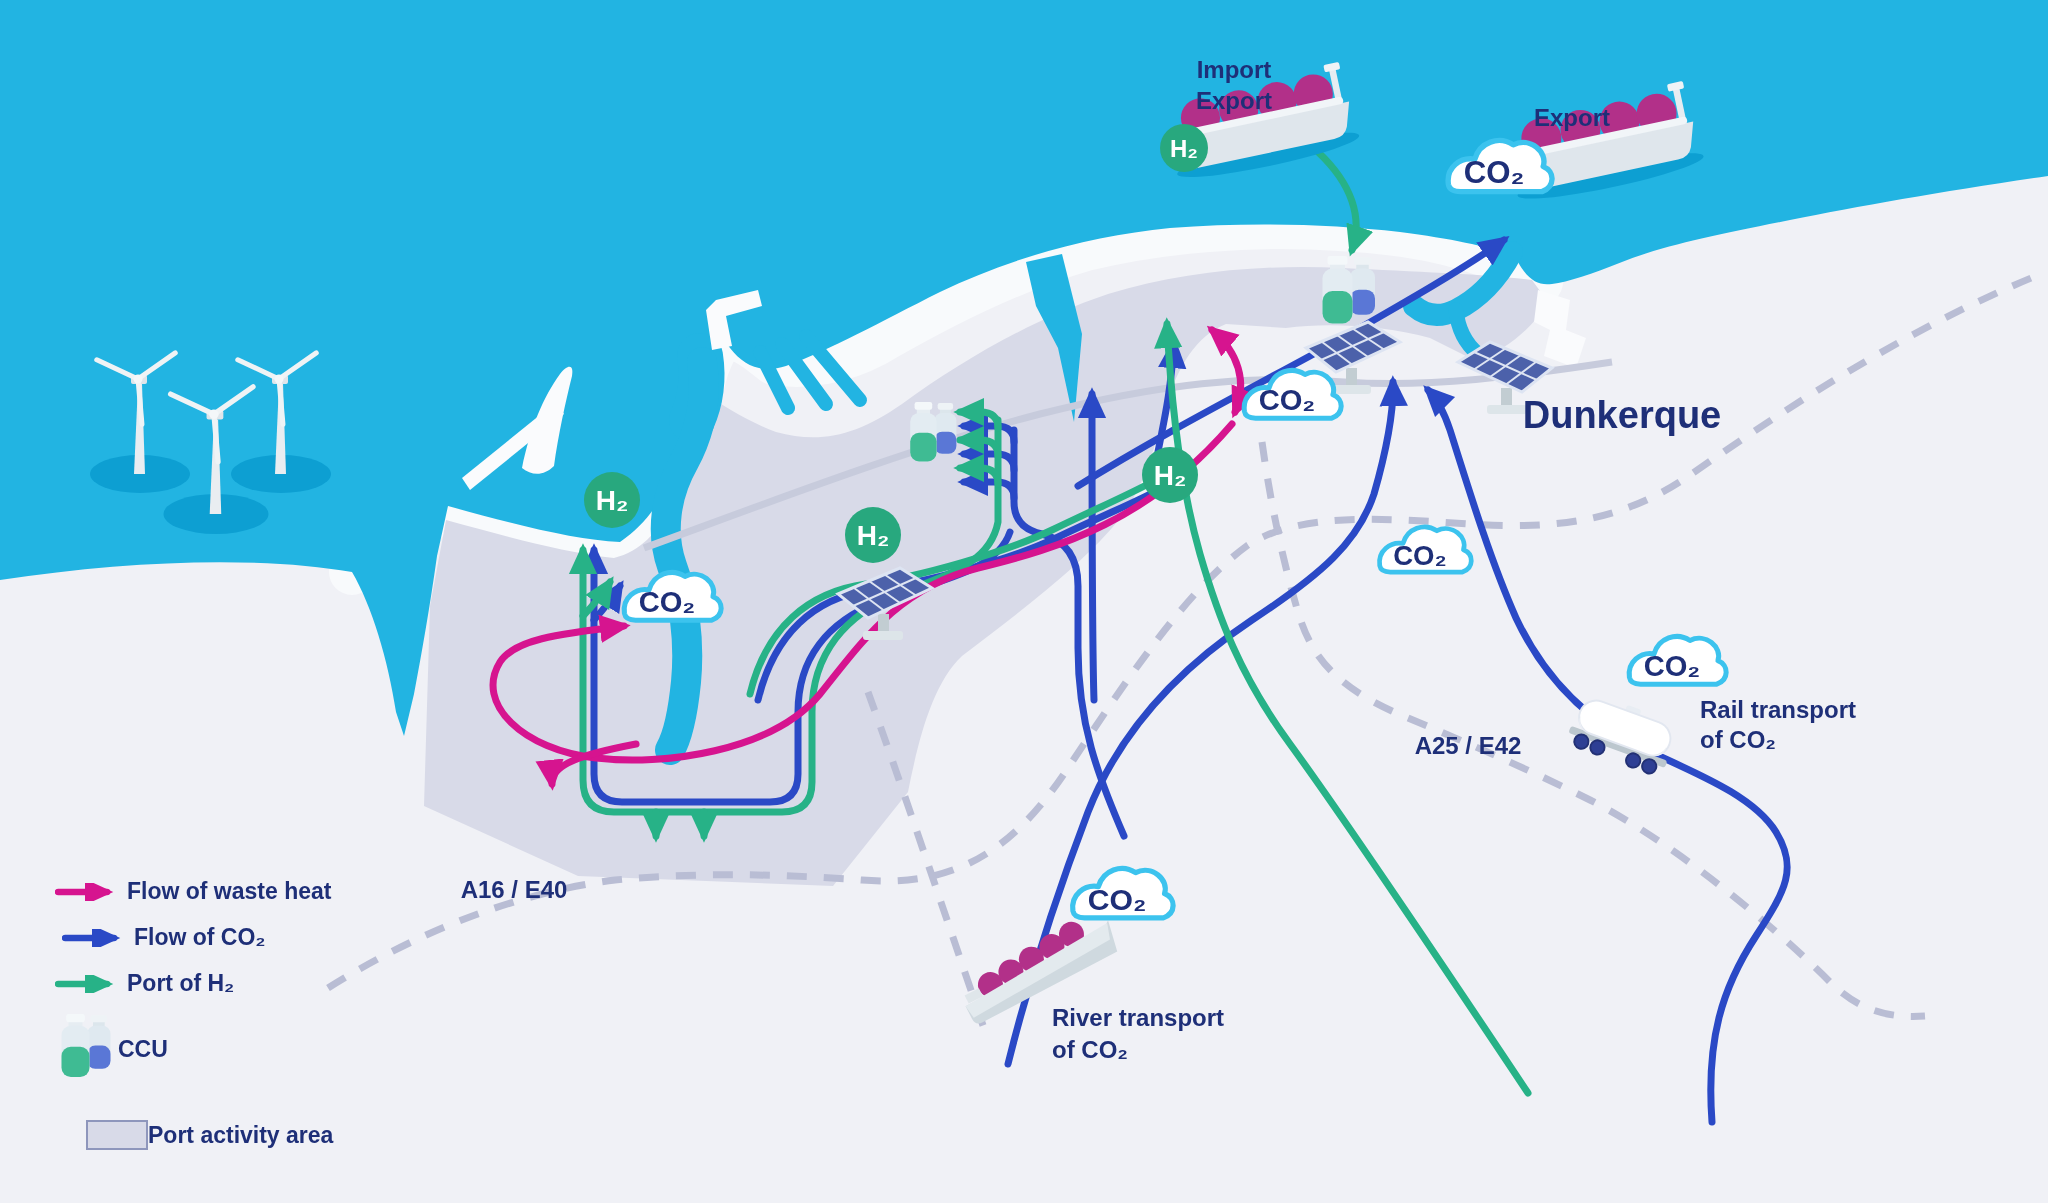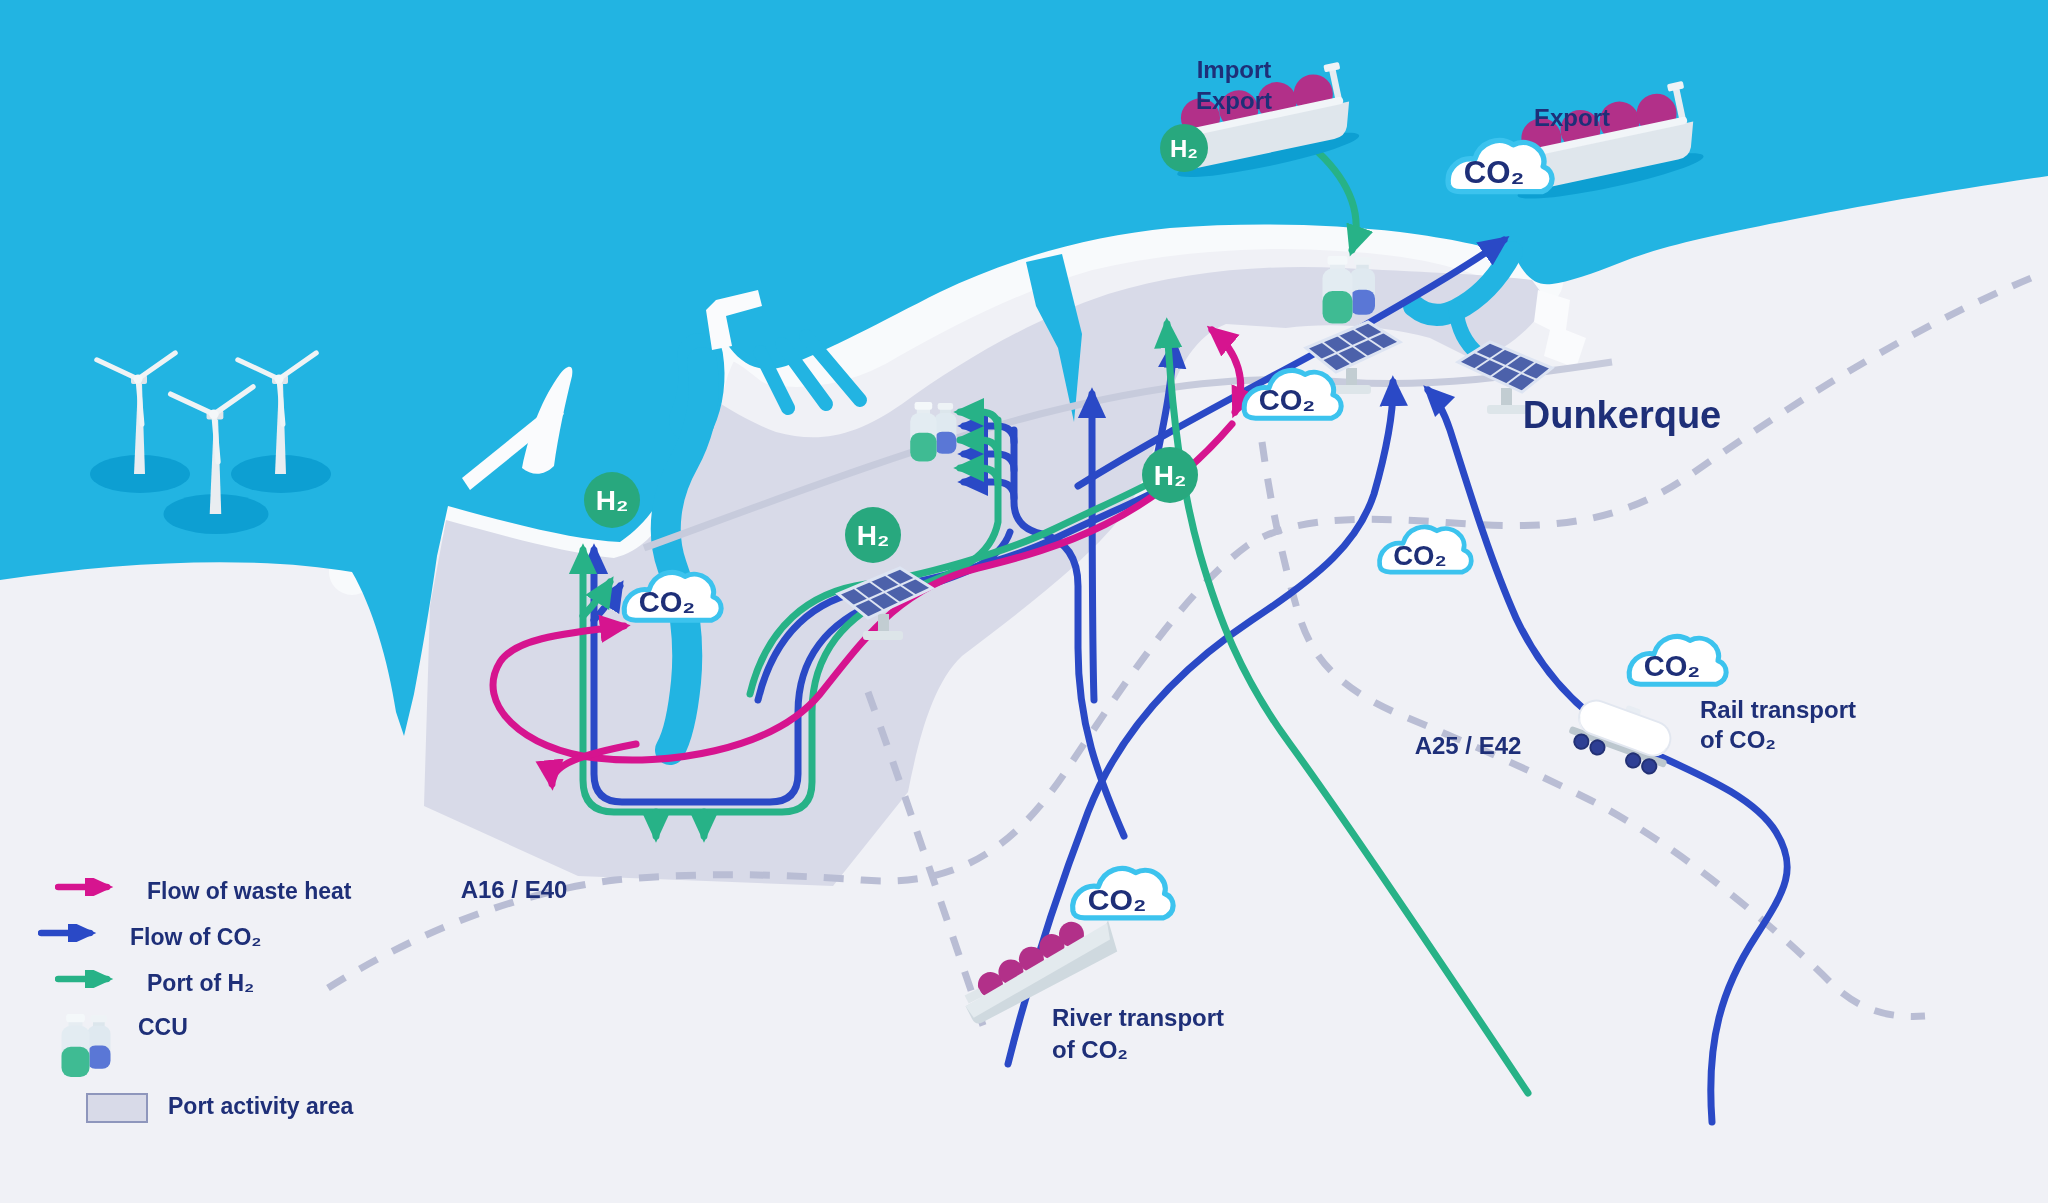--- a/index.html
+++ b/index.html
@@ -12,21 +12,21 @@
   .f-co2{fill:none;stroke:var(--c-co2_flow);stroke-width:7;stroke-linecap:round;stroke-linejoin:round;}
   .f-h2{fill:none;stroke:var(--c-h2_flow);stroke-width:7;stroke-linecap:round;stroke-linejoin:round;}
   .road{fill:none;stroke:var(--c-road_dash);stroke-width:7;stroke-dasharray:20 17;stroke-linecap:butt;}
   .portroad{fill:none;stroke:#c7cbdc;stroke-width:7;}
   .channel{fill:none;stroke:var(--c-sea);stroke-linecap:round;stroke-linejoin:round;}
 
   .t-navy{fill:var(--c-navy_text);font-weight:700;}
   .t-med{fill:var(--c-navy_text);font-weight:600;}
 
   
-  .legend-row{position:absolute;display:flex;gap:20px;}
+  .legend-row{position:absolute;display:flex;align-items:center;}
   .legend-label{color:var(--c-navy_text);font-size:23px;font-weight:600;white-space:nowrap;}
   .swatch{width:62px;height:30px;background:var(--c-port_area);border:2px solid #8e96bc;box-sizing:border-box;}
 </style>
 </head>
 <body>
 
 <div class="stage">
 
 <svg class="map" viewBox="0 0 2048 1203">
   <defs>
@@ -272,38 +272,38 @@
   </g>
 </svg>
 
 <div>
   <div class="legend-row" style="top:878px;left:55px;">
     <svg width="72" height="18">
       <path d="M3 9 H52" class="f-heat" marker-end="url(#ah-heat)" style="stroke-width:6.5"></path>
     </svg>
     <span class="legend-label">Flow of waste heat</span>
   </div>
-  <div class="legend-row" style="top:924px;left:38px;">
+  <div class="legend-row" style="top:924px;left:62px;">
     <svg width="72" height="18">
       <path d="M3 9 H52" class="f-co2" marker-end="url(#ah-co2)" style="stroke-width:6.5"></path>
     </svg>
     <span class="legend-label">Flow of CO₂</span>
   </div>
   <div class="legend-row" style="top:970px;left:55px;">
     <svg width="72" height="18">
       <path d="M3 9 H52" class="f-h2" marker-end="url(#ah-h2)" style="stroke-width:6.5"></path>
     </svg>
 
     <span class="legend-label">Port of H₂</span>
   </div>
   <div class="legend-row" style="top:1014px;left:54px;">
     <svg width="64" height="70" viewBox="0 0 46 60">
       <use href="#sym-bottles"></use>
     </svg>
     <span class="legend-label">CCU</span>
   </div>
-  <div class="legend-row" style="top:1093px;left:58px;padding-left:28px;">
+  <div class="legend-row" style="top:1120px;left:58px;padding-left:28px;">
     <div class="swatch"></div>
     <span class="legend-label">Port activity area</span>
   </div>
 </div>
 
 </div>
 
 </body></html>

